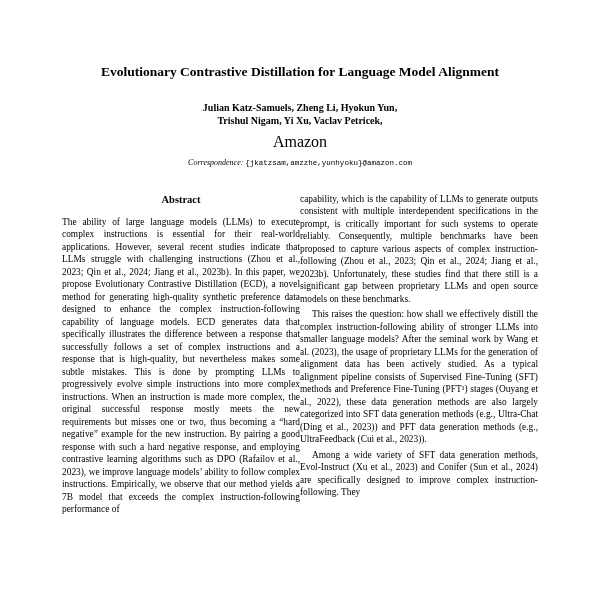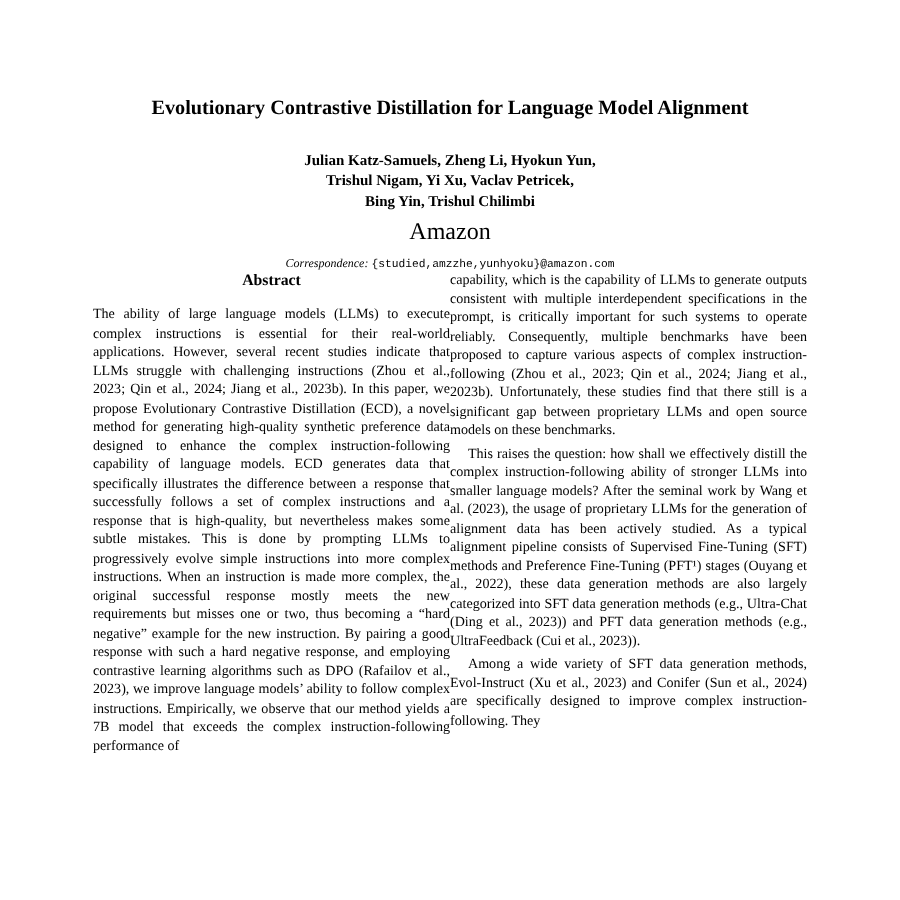--- a/index.html
+++ b/index.html
@@ -48,20 +48,21 @@
   .corr-label {
     font-weight: normal;
     font-style: italic;
   }
   .corr-value {
     font-family: "Liberation Mono", monospace;
     font-size: 7.5px;
   }
   .columns {
     display: flex;
+    margin-top: 26px;
   }
   .col {
     flex: 1;
     min-width: 0;
     font-size: 9.4px;
     line-height: 1.33;
     text-align: justify;
     hyphens: auto;
   }
   .abstract-heading {
@@ -80,28 +81,27 @@
 </head>
 <body>
 
 <div class="page">
 
   <h1 class="title">Evolutionary Contrastive Distillation for Language Model Alignment</h1>
 
   <div class="authors">
     <div>Julian Katz-Samuels,  Zheng Li,  Hyokun Yun,</div>
     <div>Trishul Nigam,  Yi Xu,  Vaclav Petricek,</div>
-    <div>Bing Yin,  Trishul Chilimbi</div>
   </div>
 
   <div class="affiliation">Amazon</div>
 
   <div class="correspondence">
     <span class="corr-label">Correspondence:</span>
-    <span class="corr-value">{studied,amzzhe,yunhyoku}@amazon.com</span>
+    <span class="corr-value">{jkatzsam,amzzhe,yunhyoku}@amazon.com</span>
   </div>
 
   <div class="columns">
 
     <div class="col">
       <div class="abstract-heading">Abstract</div>
       <p class="para">The ability of large language models (LLMs) to execute complex instructions is essential for their real-world applications. However, several recent studies indicate that LLMs struggle with challenging instructions (Zhou et al., 2023; Qin et al., 2024; Jiang et al., 2023b). In this paper, we propose Evolutionary Contrastive Distillation (ECD), a novel method for generating high-quality synthetic preference data designed to enhance the complex instruction-following capability of language models. ECD generates data that specifically illustrates the difference between a response that successfully follows a set of complex instructions and a response that is high-quality, but nevertheless makes some subtle mistakes. This is done by prompting LLMs to progressively evolve simple instructions into more complex instructions. When an instruction is made more complex, the original successful response mostly meets the new requirements but misses one or two, thus becoming a “hard negative” example for the new instruction. By pairing a good response with such a hard negative response, and employing contrastive learning algorithms such as DPO (Rafailov et al., 2023), we improve language models’ ability to follow complex instructions. Empirically, we observe that our method yields a 7B model that exceeds the complex instruction-following performance of</p>
     </div>
 
     <div class="col">

